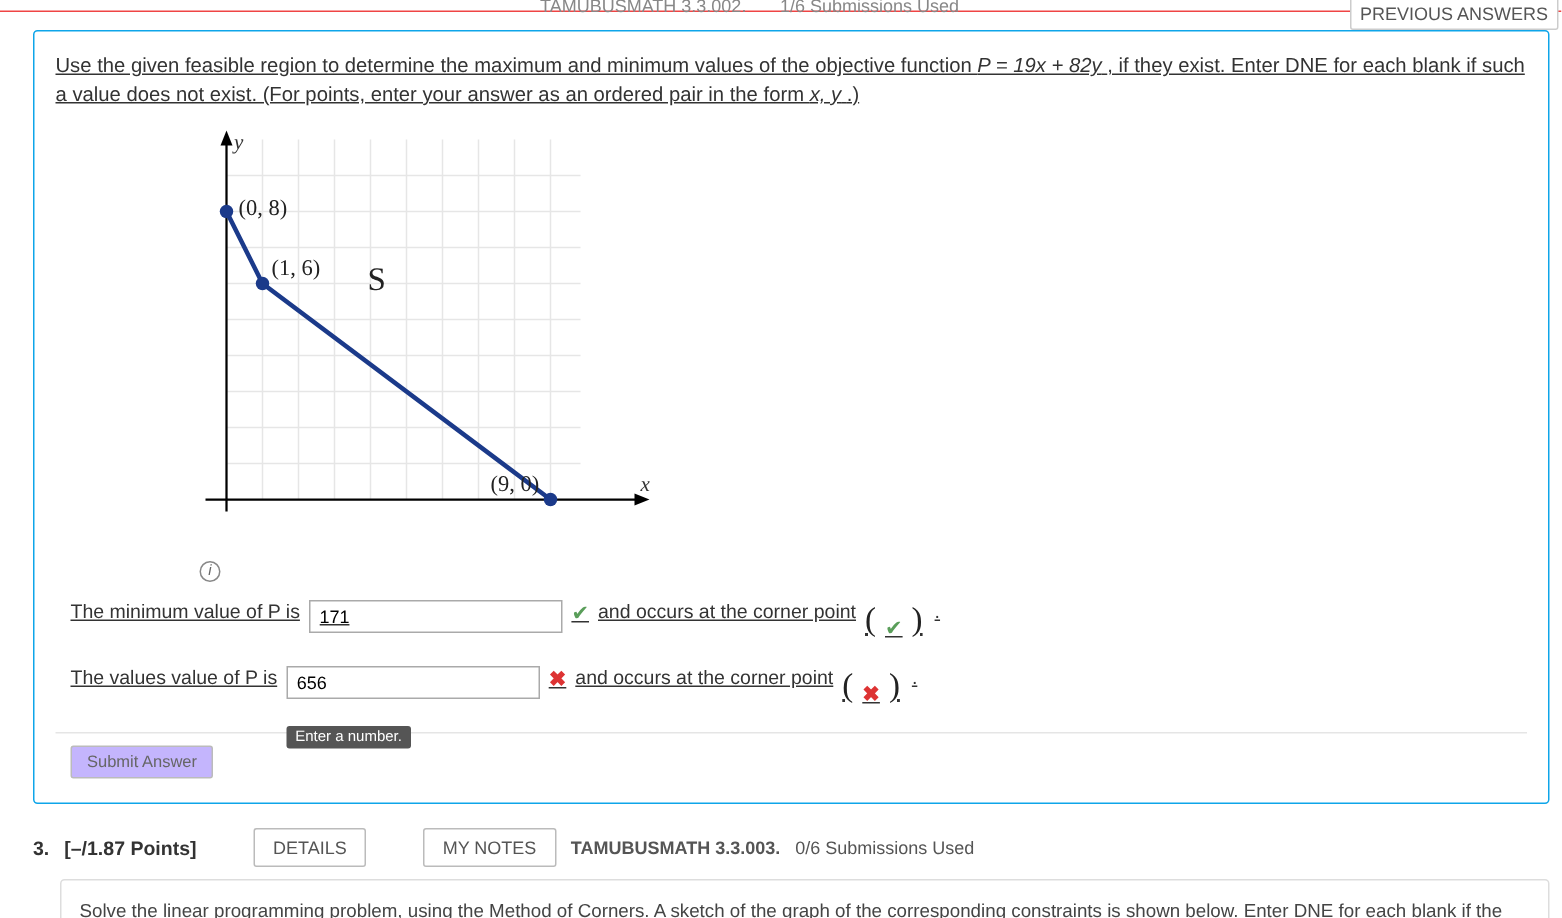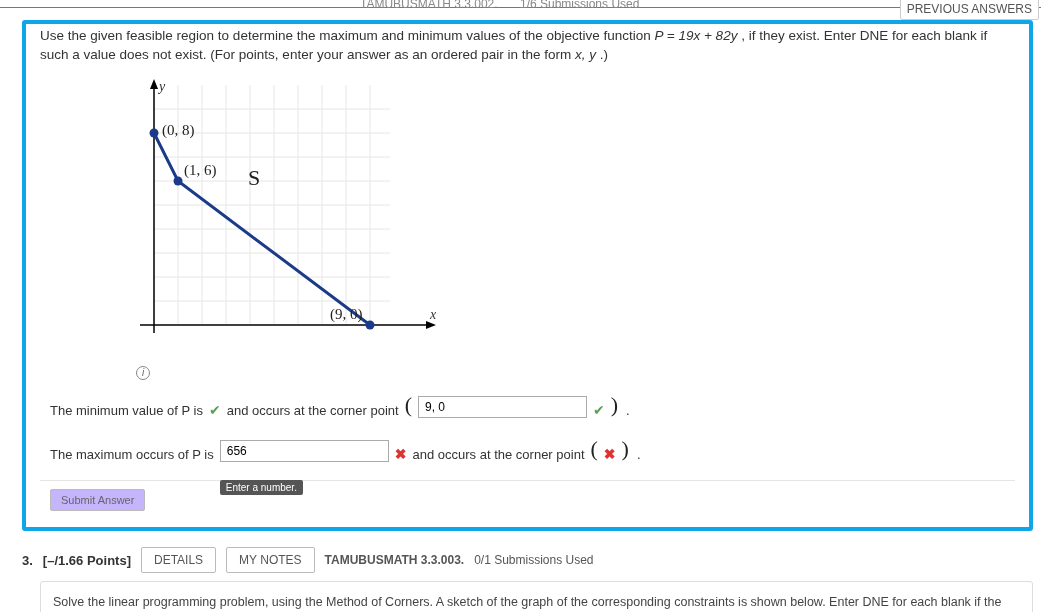--- a/index.html
+++ b/index.html
@@ -27,25 +27,26 @@
       right: 2px;
       top: -2px;
       background: #fff;
       border: 1px solid #ccc;
       border-radius: 2px;
       padding: 3px 6px;
       font-size: 12px;
       color: #555;
     }
     .problem-container {
-      border: 4px solid #0ea5e9;
+      border: 1px solid #0ea5e9;
       border-radius: 3px;
       margin: 12px 8px 12px 22px;
-      padding: 3px 14px 8px 14px;
-      background: #fff;
+      padding: 14px 14px 8px 14px;
+      background: #fff;
+      text-decoration: underline;
     }
     .instructions {
       font-size: 13.5px;
       color: #333;
       line-height: 1.4;
       margin-bottom: 10px;
     }
     .italic { font-style: italic; }
     .graph-wrap {
       margin: 6px 0 12px 90px;
@@ -59,21 +60,21 @@
       font-size: 10px;
       font-style: italic;
       line-height: 12px;
       text-align: center;
       color: #666;
       margin-left: 6px;
       vertical-align: middle;
     }
     .answer-row {
       display: flex;
-      align-items: flex-end;
+      align-items: flex-start;
       gap: 6px;
       font-size: 13px;
       color: #333;
       margin: 10px 0 18px 10px;
       flex-wrap: nowrap;
     }
     .answer-input {
       border: 1px solid #aaa;
       background: #fff;
       padding: 3px 6px;
@@ -120,20 +121,21 @@
       font-size: 13px;
     }
     .q3-label { font-weight: bold; color: #333; }
     .q3-btn {
       background: #fff;
       border: 1px solid #bbb;
       padding: 5px 12px;
       font-size: 12px;
       color: #555;
       border-radius: 2px;
+      margin-left: 28px;
     }
     .q3-meta { color: #555; font-size: 12px; }
     .q3-body {
       border: 1px solid #ddd;
       border-radius: 3px;
       margin: 6px 8px 0 40px;
       padding: 12px;
       font-size: 12.5px;
       color: #444;
       line-height: 1.4;
@@ -204,52 +206,52 @@
       <text x="32" y="60" class="point-label">(0, 8)</text>
       <text x="54" y="100" class="point-label">(1, 6)</text>
       <text x="200" y="244" class="point-label">(9, 0)</text>
       <text x="118" y="110" class="big-s">S</text>
     </svg>
     <span class="info-icon">i</span>
   </div>
 
   <div class="answer-row">
     <span>The minimum value of P is</span>
+    <input class="answer-input" value="171" style="">
     <span class="mark-correct">✔</span>
     <span>and occurs at the corner point</span>
     <span class="paren">(</span>
-    <input class="answer-input wide" value="9, 0" style="">
     <span class="mark-correct" style="align-self:flex-end;">✔</span>
     <span class="paren">)</span>
     <span class="period">.</span>
   </div>
 
   <div class="answer-row">
-    <span>The maximum occurs of P is</span>
+    <span>The values value of P is</span>
     <span class="input-stack">
       <input class="answer-input" value="656" style="">
       <span class="tooltip">Enter a number.</span>
     </span>
     <span class="mark-wrong">✖</span>
     <span>and occurs at the corner point</span>
     <span class="paren">(</span>
     <span class="mark-wrong" style="align-self:flex-end;">✖</span>
     <span class="paren">)</span>
     <span class="period">.</span>
   </div>
 
   <div class="submit-row">
     <button class="submit-btn">Submit Answer</button>
   </div>
 </div>
 
 <div class="q3-header">
   <span class="q3-label">3.</span>
-  <span class="q3-label">[–/1.66 Points]</span>
+  <span class="q3-label">[–/1.87 Points]</span>
   <button class="q3-btn">DETAILS</button>
   <button class="q3-btn">MY NOTES</button>
   <span class="q3-meta" style="font-weight:bold;">TAMUBUSMATH 3.3.003.</span>
-  <span class="q3-meta">0/1 Submissions Used</span>
+  <span class="q3-meta">0/6 Submissions Used</span>
 </div>
 
 <div class="q3-body">
   <span>Solve the linear programming problem, using the Method of Corners. A sketch of the graph of the corresponding constraints is shown below. Enter DNE for each blank if the problem has no solution.</span>
 </div>
 
 </body></html>

